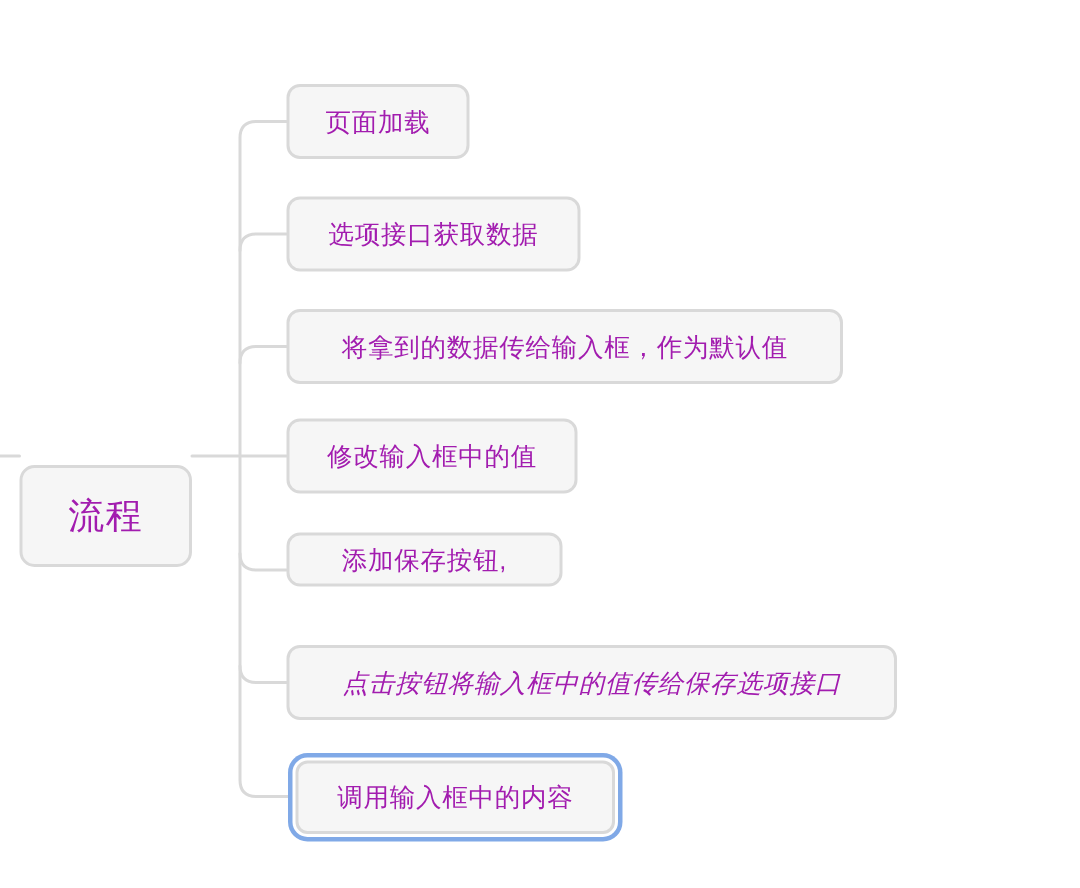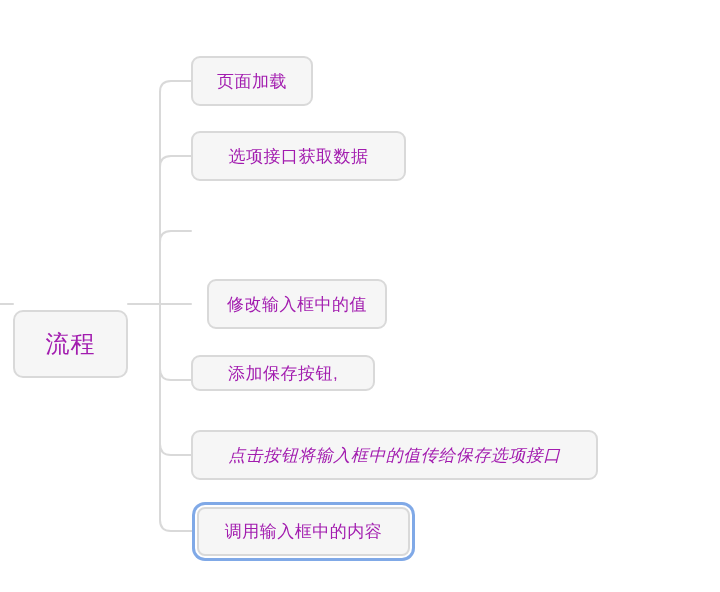--- a/index.html
+++ b/index.html
@@ -45,23 +45,23 @@
     letter-spacing: 1px;
   }
   .node.selected {
     border-radius: 8px;
     box-shadow: 0 0 0 2px #ffffff, 0 0 0 5px #80a9e7;
     text-align: right;
   }
   
   .n-root { left: 13px;  top: 270px; width: 115px; height: 68px; margin-top: 40px; }
   .n-c0   { left: 191px; top: 56px;  width: 122px; height: 50px; }
-  .n-c1   { left: 191px; top: 131px; width: 215px; height: 50px; }
+  .n-c1   { left: 191px; top: 131px; width: 196px; height: 50px; }
   .n-c2   { left: 191px; top: 206px; width: 371px; height: 50px; }
-  .n-c3   { left: 191px; top: 279px; width: 180px; height: 50px; margin-left: 16px; }
+  .n-c3   { left: 191px; top: 279px; width: 194px; height: 50px; }
   .n-c4   { left: 191px; top: 355px; width: 184px; height: 36px; }
   .n-c5   { left: 191px; top: 430px; width: 407px; height: 50px; font-style: italic; }
   .n-c6   { left: 197px; top: 507px; width: 213px; height: 49px; }
 </style>
 </head>
 <body>
 
 <div class="canvas">
 
   <svg class="wires" viewBox="0 0 720 592" xmlns="http://www.w3.org/2000/svg" fill="none" stroke="#d9d9d9" stroke-width="2" stroke-linecap="round">
@@ -79,20 +79,23 @@
   </div>
 
   <div class="node n-c0">
     <span>页面加载</span>
   </div>
 
   <div class="node n-c1">
     <span>选项接口获取数据</span>
   </div>
 
+  <div class="node n-c2">
+    <span>将拿到的数据传给输入框，作为默认值</span>
+  </div>
 
   <div class="node n-c3">
     <span>修改输入框中的值</span>
   </div>
 
   <div class="node n-c4">
     <span>添加保存按钮,</span>
   </div>
 
   <div class="node n-c5">

